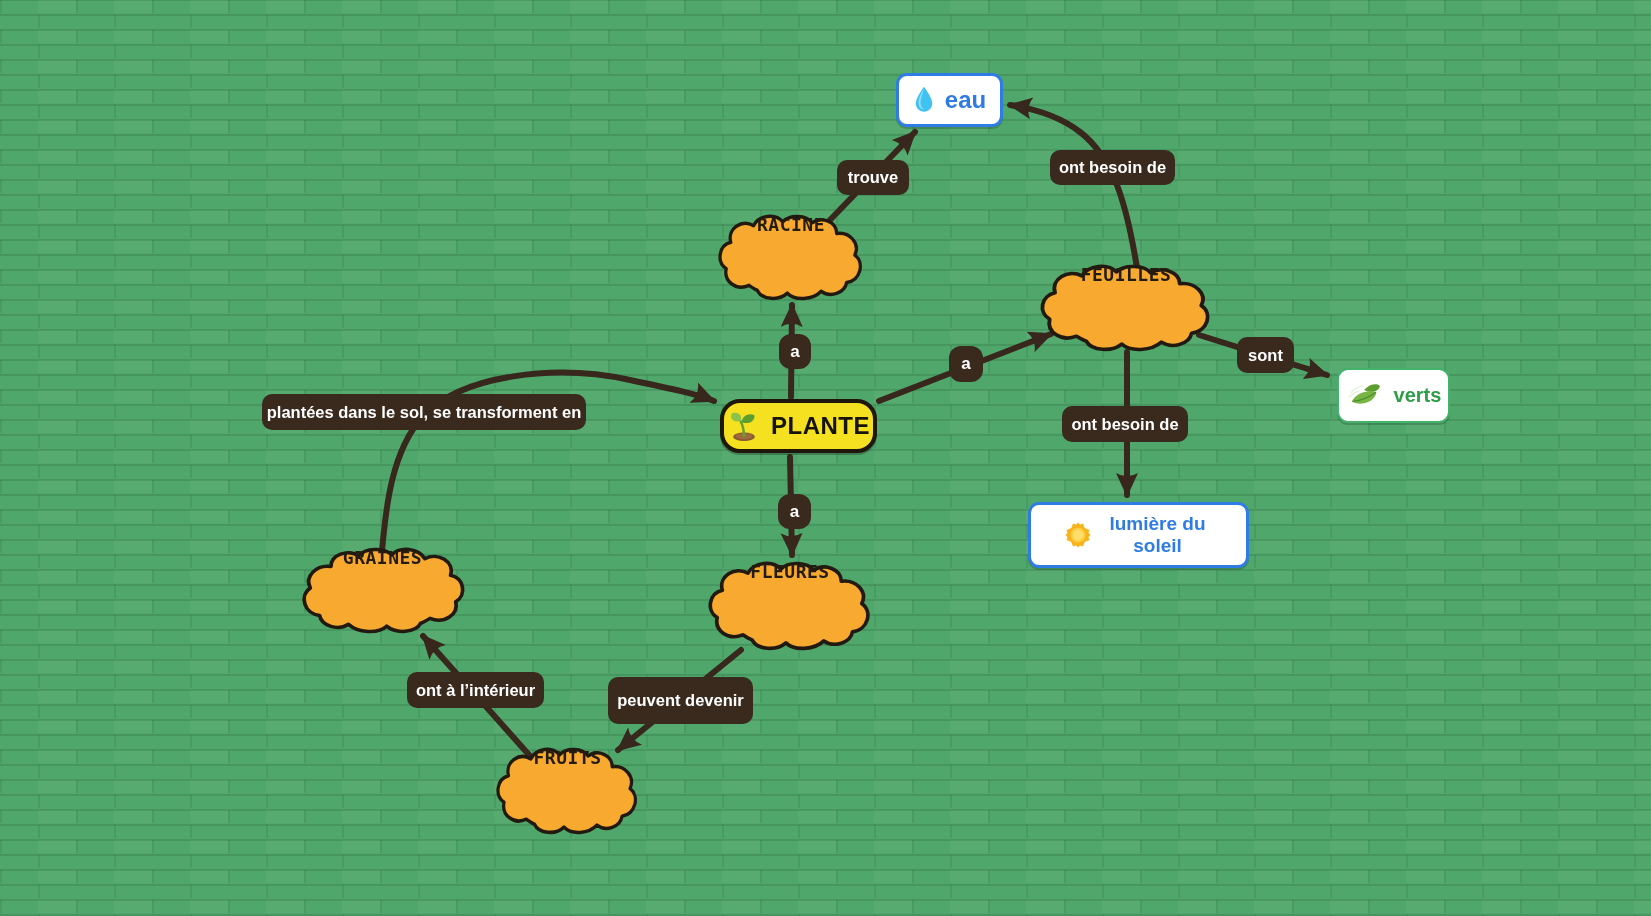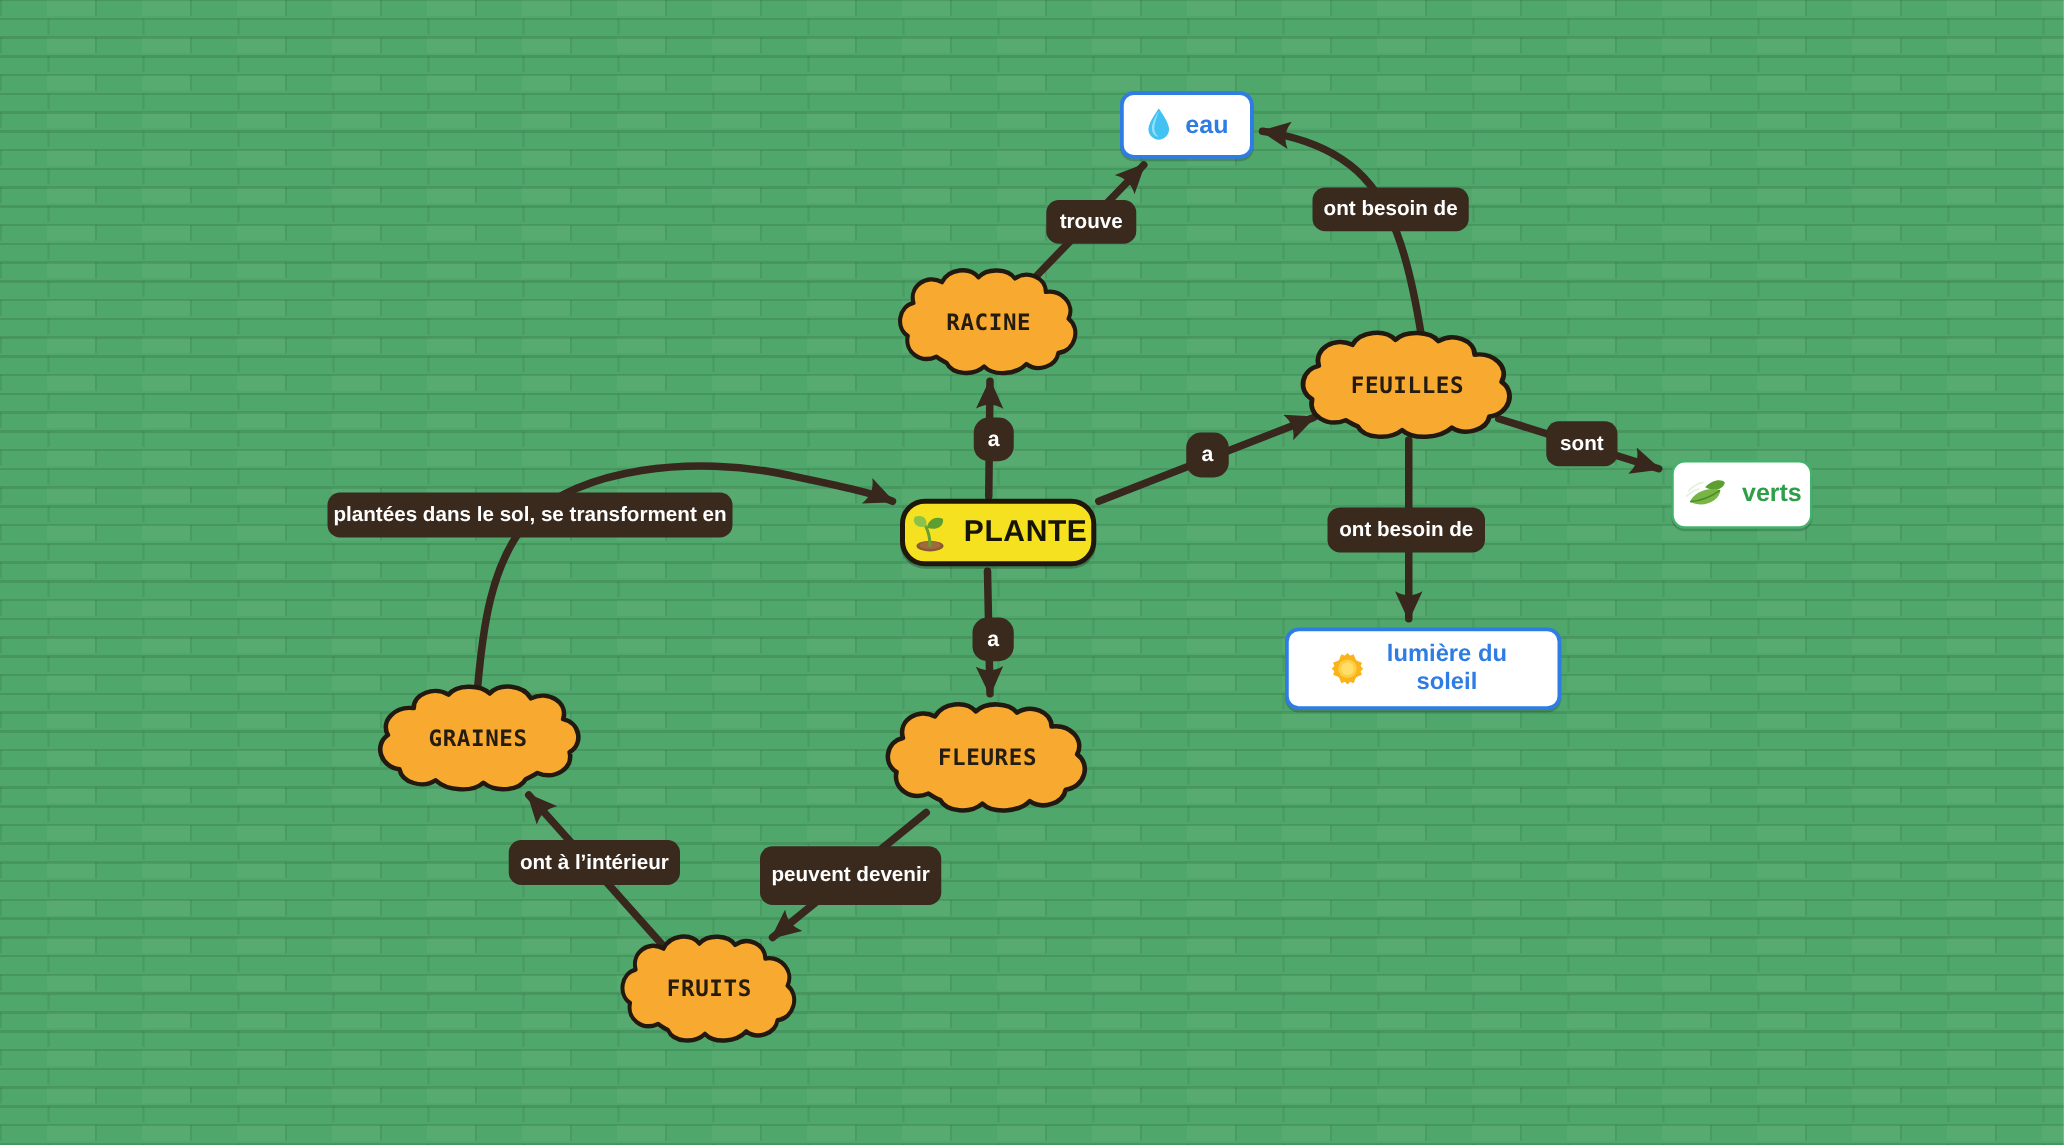--- a/index.html
+++ b/index.html
@@ -20,38 +20,38 @@
       conic-gradient(from 0deg at 2px 13px, transparent 0 270deg, rgba(0,0,0,0.08) 270deg 360deg),
       conic-gradient(from 0deg at 38px 13px, rgba(255,255,255,0.045) 0 90deg, transparent 90deg 360deg);
     background-size:auto, 76px 30px, 76px 30px, 76px 30px;
     background-position:0 0, 0 0, 38px 15px, 0 0;
   }
   svg.edges{position:absolute;left:0;top:0;width:1651px;height:916px;pointer-events:none}
   .edge{stroke:var(--arrow);stroke-width:6;fill:none;stroke-linecap:round}
   #ah path{fill:var(--arrow)}
 
   
-  .cloud{position:absolute;display:flex;align-items:center;justify-content:center}
+  .cloud{position:absolute;display:flex;justify-content:center}
   .cloud svg.shape{position:absolute;inset:0;width:100%;height:100%;overflow:visible}
   .cloud svg.shape path{fill:var(--cloud-fill);stroke:var(--cloud-stroke);stroke-width:3.6;stroke-linejoin:round}
   .cloud .cl{position:relative;font-family:"DejaVu Sans Mono","Liberation Mono",monospace;
     font-weight:bold;font-size:18px;color:var(--node-text);letter-spacing:.5px;transform:translateY(1px)}
   .cloud-racine  {left:718px; top:213px; width:146px; height:88px}
   .cloud-feuilles{left:1040px;top:263px; width:172px; height:89px}
   .cloud-fleures {left:708px; top:560px; width:164px; height:91px}
   .cloud-graines {left:300px; top:546px; width:165px; height:88px}
   .cloud-graines svg.shape path{transform:translate(160px,0) scale(-1,1)}
   .cloud-fruits  {left:496px; top:746px; width:143px; height:89px}
 
   
   .card{position:absolute;display:flex;align-items:center;justify-content:center;gap:10px;
     background:#fff;border-radius:11px;box-shadow:0 2px 0 rgba(0,0,0,0.18)}
   .card .t{font-weight:bold}
   .card-eau{left:896px;top:73px;width:107px;height:54px;border:3px solid var(--blue)}
-  .card-eau .t{color:var(--blue);font-size:20px}
+  .card-eau .t{color:var(--blue);font-size:24px}
   .card-verts{left:1337px;top:368px;width:113px;height:55px;border:2.5px solid var(--green-border)}
   .card-verts .t{color:var(--green-text);font-size:20px}
   .card-lumiere{left:1028px;top:502px;width:221px;height:66px;border:3px solid var(--blue)}
   .card-lumiere .t{color:var(--blue);font-size:19px;line-height:1.15;text-align:center;width:112px}
   .card-plante{left:720px;top:399px;width:157px;height:54px;background:var(--main-fill);
     border:4px solid var(--main-stroke);border-radius:20px;box-shadow:0 2px 0 rgba(0,0,0,0.25)}
   .card-plante .t{color:#161309;font-size:24px;letter-spacing:.5px}
 
   
   .chip{position:absolute;display:flex;align-items:center;justify-content:center;

